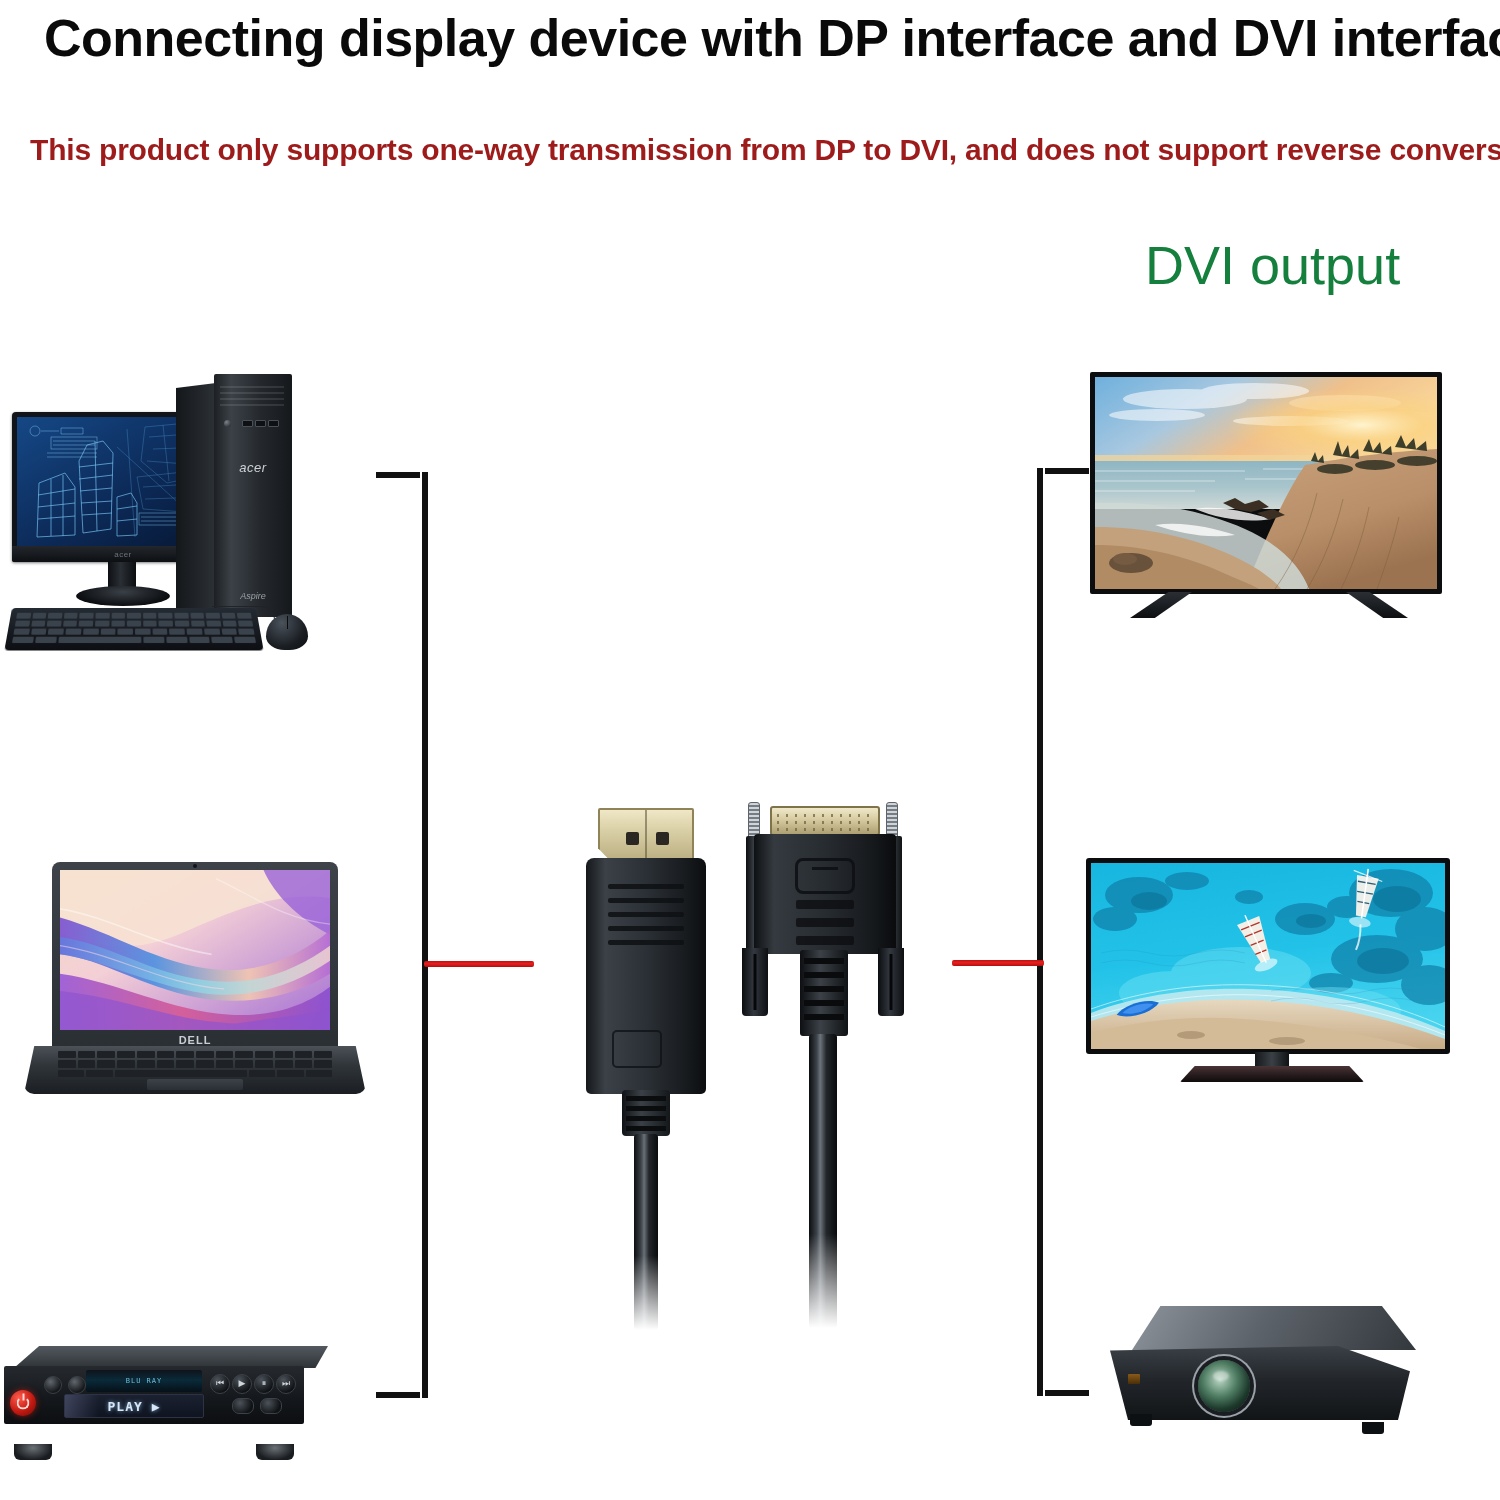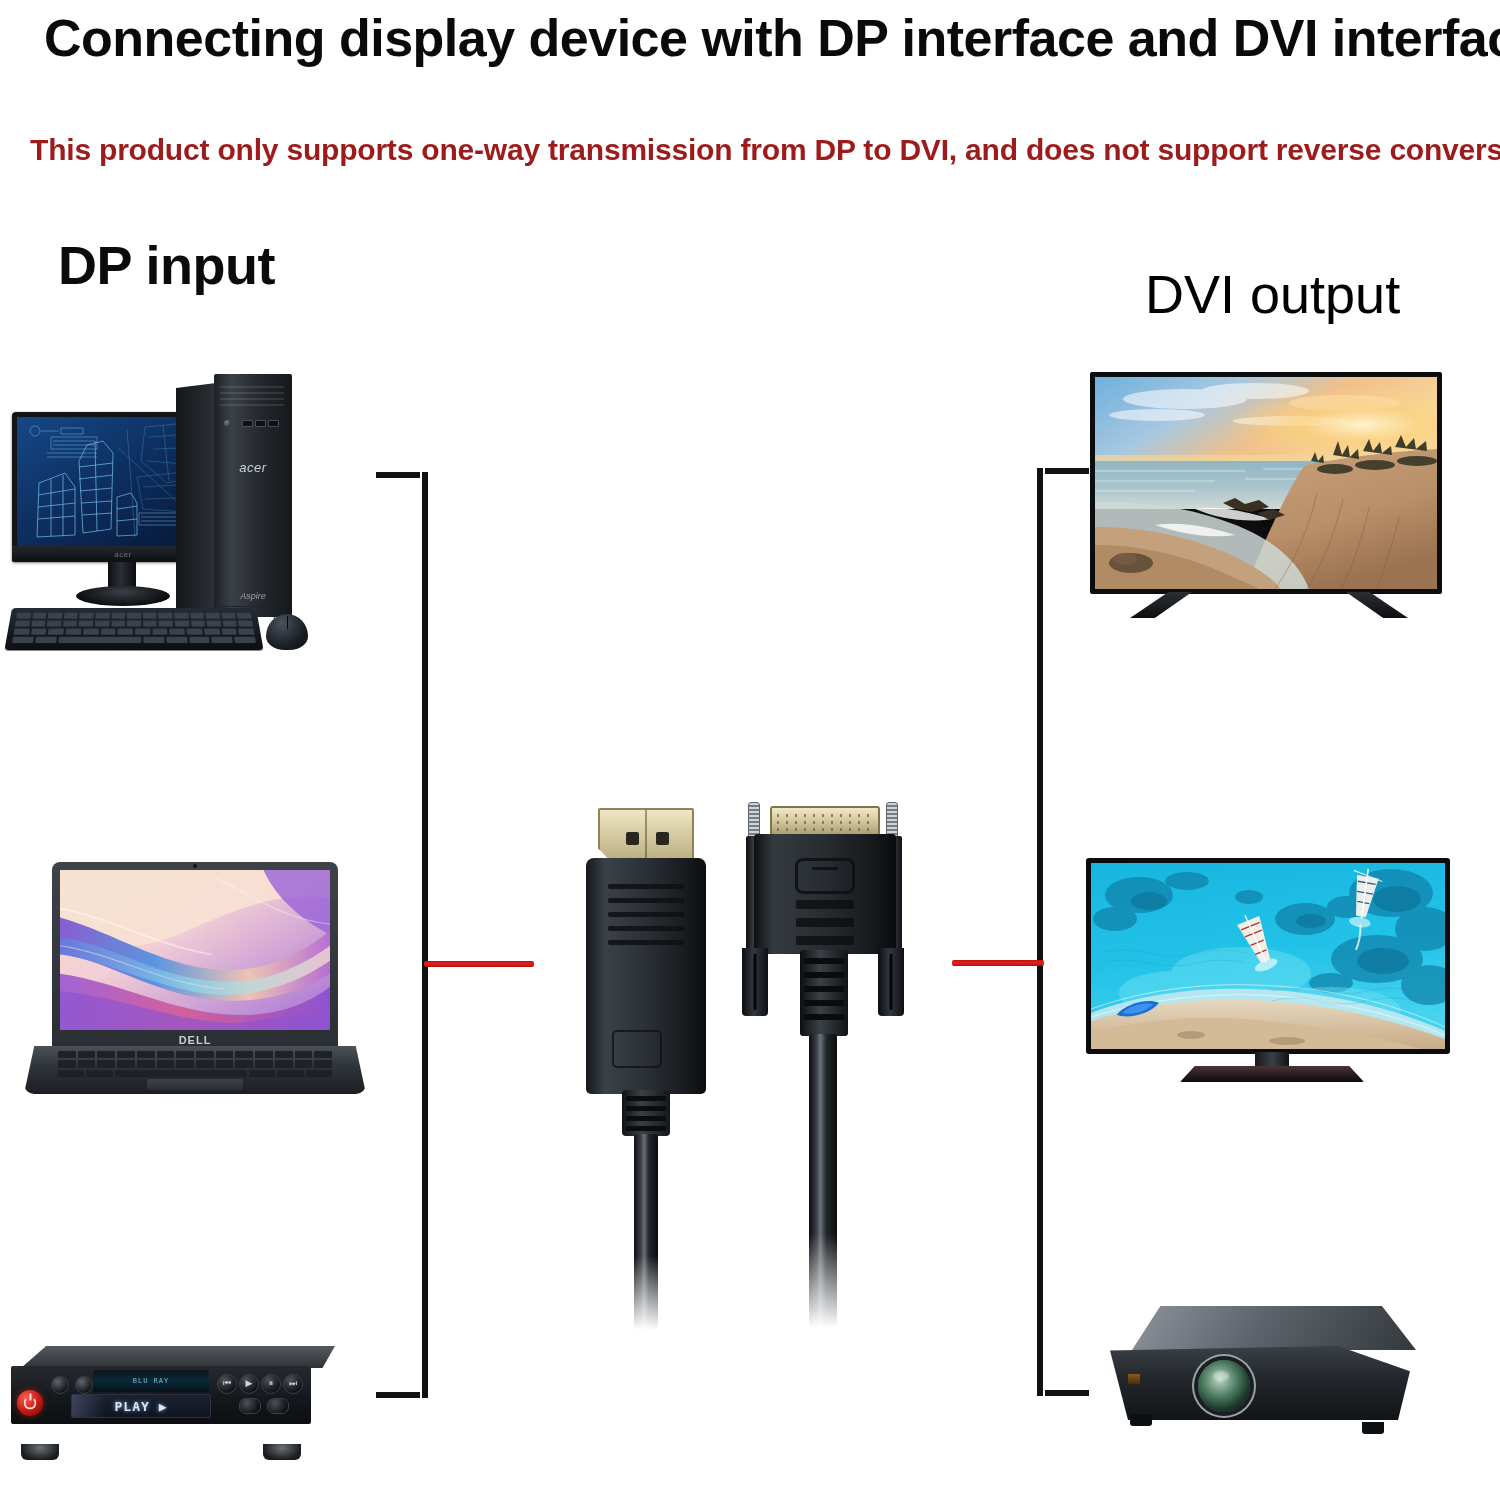--- a/index.html
+++ b/index.html
@@ -52,23 +52,22 @@
     font-weight: 600;
     color: #0b0b0b;
     letter-spacing: -0.5px;
   }
   #dvi-label {
     position: absolute;
     left: 1145px;
     top: 234px;
     font-size: 54px;
     font-weight: 500;
-    color: #000000;
+    color: #15803d;
     letter-spacing: 0px;
-    margin-top: 29px;
   }
 
   
   .bracket {
     position: absolute;
   }
   .bracket .vline {
     position: absolute;
     width: 6px;
     background: #111111;
@@ -235,21 +234,21 @@
   .lt-krow { display: flex; gap: 2px; flex: 1; }
   .lt-key { flex: 1; background: #1e2227; border-radius: 1px; }
   .lt-trackpad {
     position: absolute; left: 50%; transform: translateX(-50%); top: 33px;
     width: 96px; height: 11px;
     background: linear-gradient(180deg,#3c4248,#2a2f34);
     border-radius: 2px;
   }
 
   
-  #player { left: 11px; top: 1330px; width: 348px; height: 130px; }
+  #player { left: 4px; top: 1330px; width: 348px; height: 130px; }
   .pl-top {
     position: absolute; left: 10px; top: 16px; width: 314px; height: 22px;
     background: linear-gradient(180deg,#54595f,#2e3338);
     clip-path: polygon(8% 0, 100% 0, 96% 100%, 0 100%);
   }
   .pl-front {
     position: absolute; left: 0; top: 36px; width: 300px; height: 58px;
     background: linear-gradient(180deg,#26292e 0%,#15181c 55%,#0c0e11 100%);
     border-radius: 2px;
   }
@@ -489,21 +488,20 @@
             mask-image: linear-gradient(180deg,#000 0%,#000 68%,rgba(0,0,0,0) 100%);
   }
 </style>
 </head>
 <body>
 
 <div class="stage">
 
   <div id="title">Connecting display device with DP interface and DVI interface</div>
   <div id="warning">This product only supports one-way transmission from DP to DVI, and does not support reverse conversion</div>
-  <div id="dp-label">DP input</div>
   <div id="dvi-label">DVI output</div>
 
   <div class="bracket" id="bracket-left">
     <div class="vline"></div>
     <div class="tick top"></div>
     <div class="tick bottom"></div>
   </div>
   <div class="bracket" id="bracket-right">
     <div class="vline"></div>
     <div class="tick top"></div>

